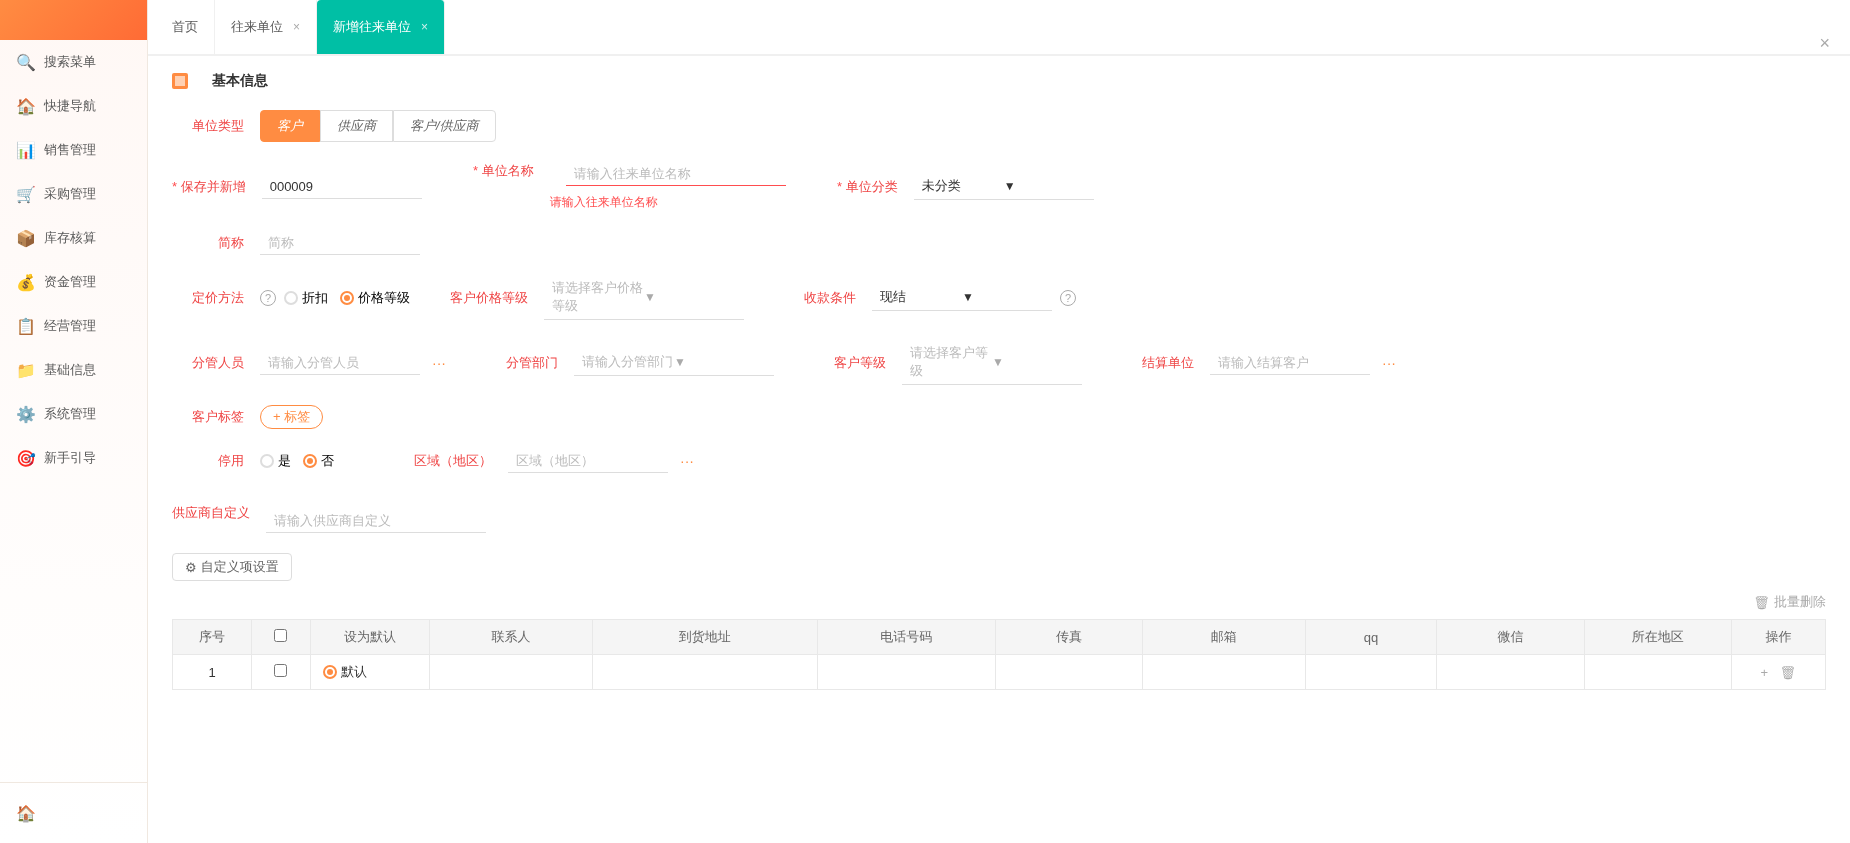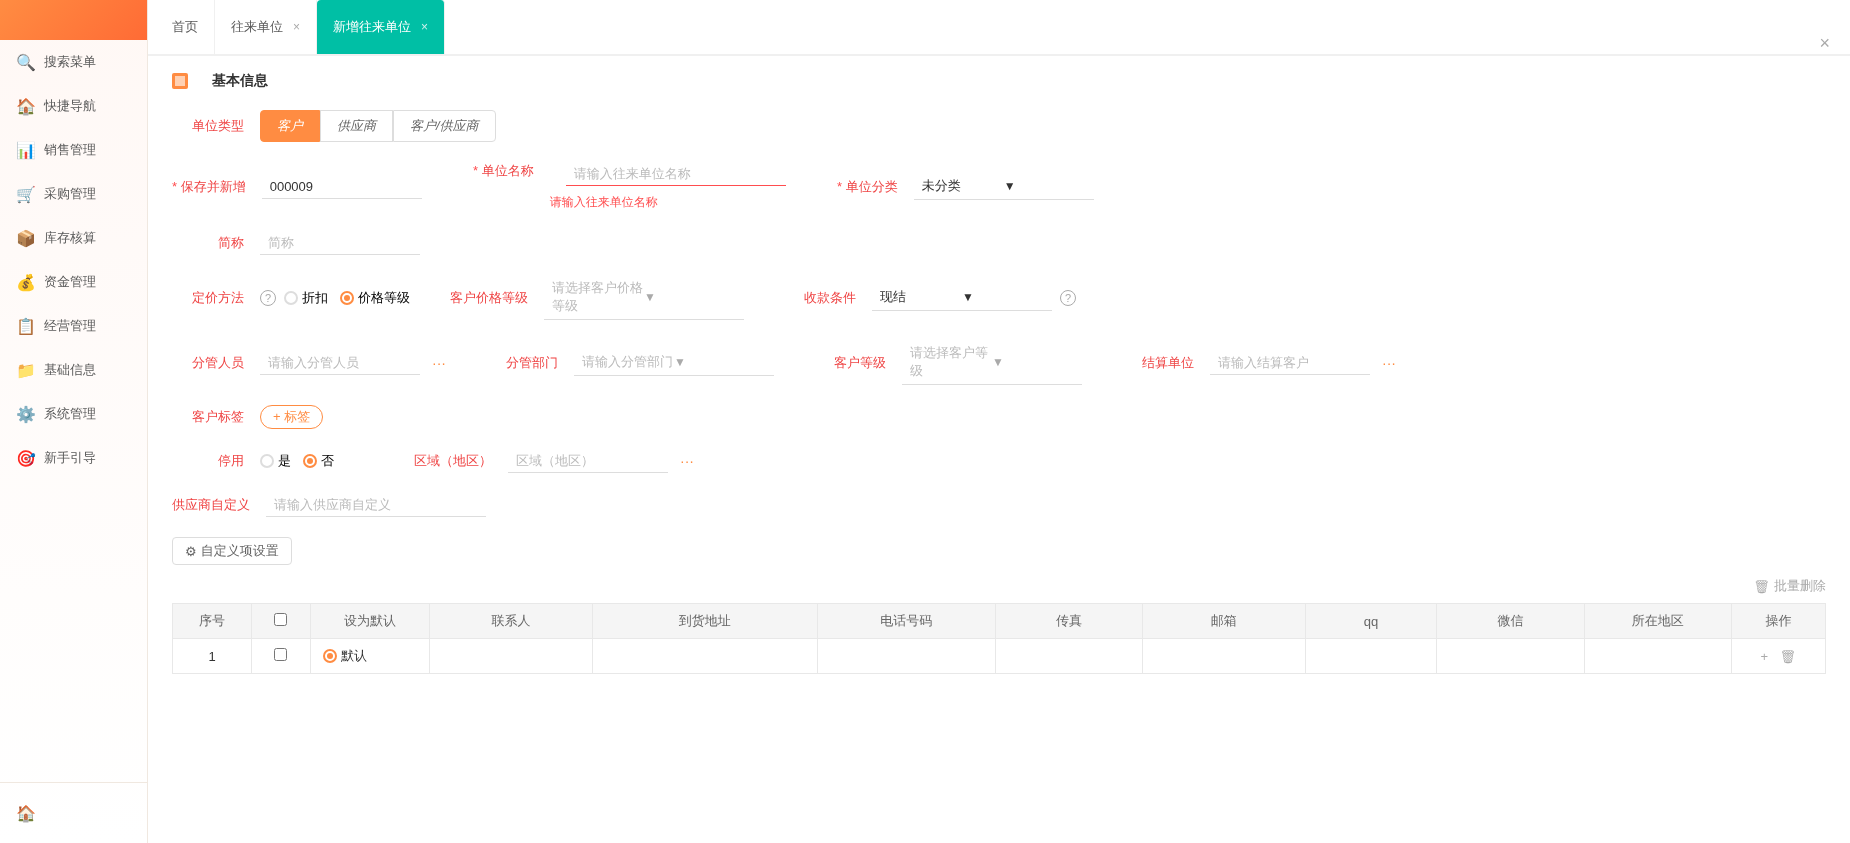--- a/index.html
+++ b/index.html
@@ -308,21 +308,21 @@
     .btn-save-new {
       background: #ff8c42;
       color: #fff;
       border: none;
       padding: 7px 24px;
       border-radius: 4px;
       cursor: pointer;
       font-size: 13px;
     }
 
-    .form-input-wide { width: 220px; }
+    .form-input-wide { width: 220px; margin-top: 16px; }
   </style>
 </head>
 <body>
 
 <div class="sidebar">
   <div class="sidebar-top"></div>
 
   <div class="sidebar-item">
     <span class="icon">🔍</span>
     <span>搜索菜单</span>

